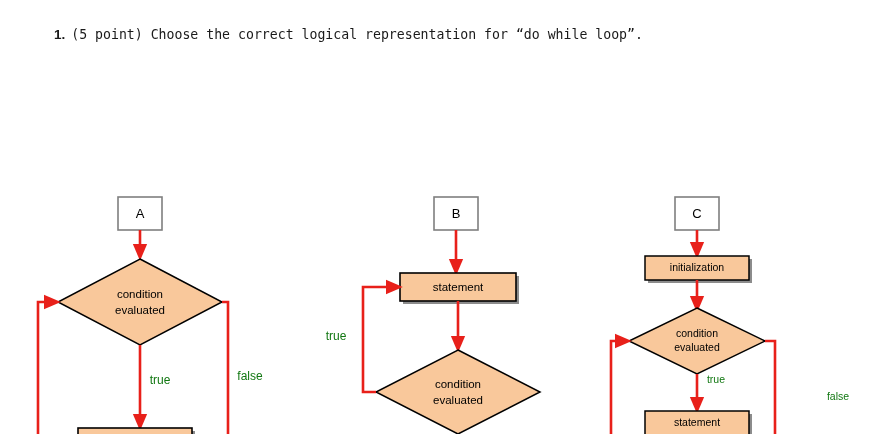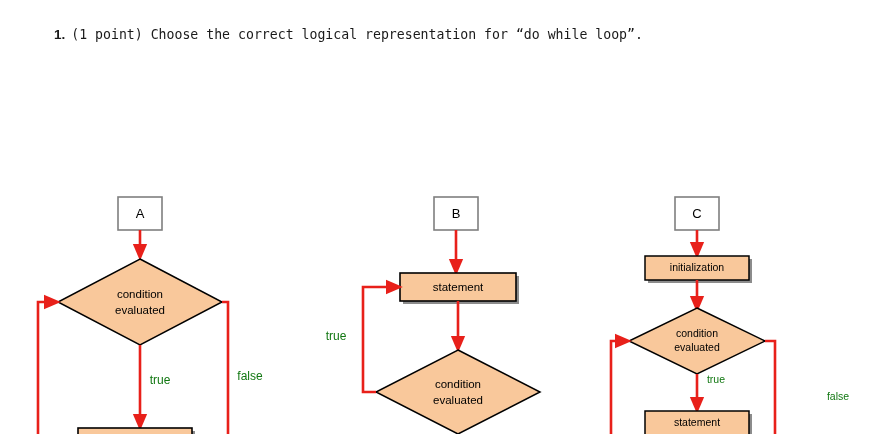--- a/index.html
+++ b/index.html
@@ -88,21 +88,21 @@
     dominant-baseline: middle;
   }
   .shadow { fill: #8c8c8c; }
 </style>
 </head>
 <body>
 
 <div id="question-block">
   <div class="q-row">
     <span class="q-number">1.</span>
-    <span class="q-text">(1 point) Choose the correct logical representation for “do while loop”.</span>
+    <span class="q-text">(5 point) Choose the correct logical representation for “do while loop”.</span>
   </div>
 </div>
 
 <div id="diagram-canvas">
 <svg width="889" height="342" viewBox="0 0 889 342" xmlns="http://www.w3.org/2000/svg">
   <defs>
     <marker id="ah" markerWidth="7" markerHeight="7" refX="3.2" refY="3.2" orient="auto" markerUnits="strokeWidth">
       <path d="M0,0.4 L6.6,3.2 L0,6.0 z" fill="#e8201a"></path>
     </marker>
   </defs>

